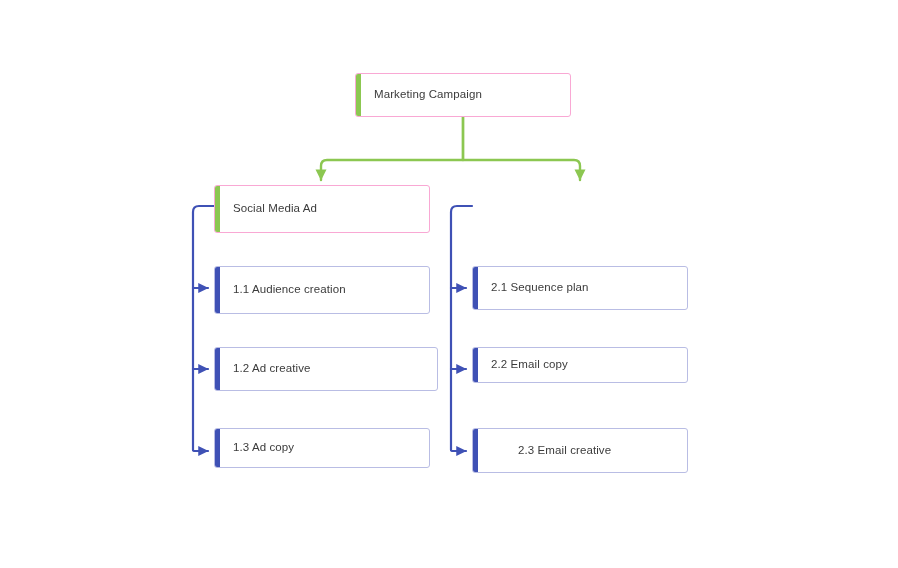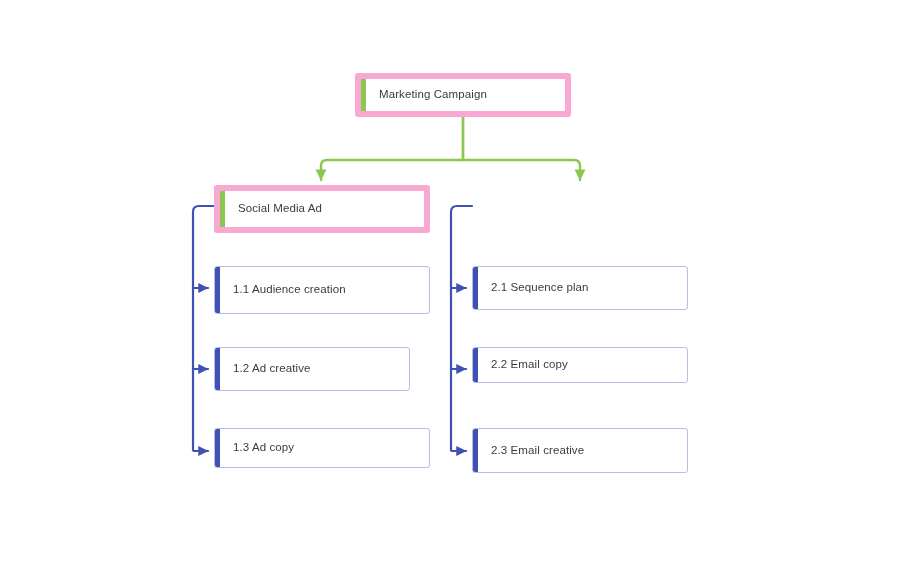--- a/index.html
+++ b/index.html
@@ -57,47 +57,47 @@
     padding-right: 10px;
     font-size: 11.5px;
     line-height: 1.2;
     color: #3b3b3b;
     letter-spacing: 0.1px;
     white-space: nowrap;
   }
 
   
   .node.green {
-    border: 6px solid #f9a8d4;
+    border: 1px solid #f9a8d4;
   }
   .node.green .node-accent {
     background: #8cc751;
   }
 
   
   .node.indigo {
     border: 1px solid #b9bde4;
   }
   .node.indigo .node-accent {
     background: #3f51b5;
   }
 
   
   #node-root      { left: 355px; top: 73px;  width: 216px; height: 44px; }
 
   #node-branch-1  { left: 214px; top: 185px; width: 216px; height: 48px; }
   #node-branch-2  { left: 472px; top: 185px; width: 216px; height: 43px; }
 
   #node-leaf-1-1  { left: 214px; top: 266px; width: 216px; height: 48px; }
-  #node-leaf-1-2  { left: 214px; top: 347px; width: 196px; height: 44px; }
+  #node-leaf-1-2  { left: 214px; top: 347px; width: 224px; height: 44px; }
   #node-leaf-1-3  { left: 214px; top: 428px; width: 216px; height: 40px; }
 
   #node-leaf-2-1  { left: 472px; top: 266px; width: 216px; height: 44px; }
   #node-leaf-2-2  { left: 472px; top: 347px; width: 216px; height: 36px; }
-  #node-leaf-2-3  { left: 472px; top: 428px; width: 216px; height: 45px; }
+  #node-leaf-2-3  { left: 472px; top: 428px; width: 216px; height: 45px; padding-left: 27px; }
 </style>
 </head>
 <body>
 
 <div id="diagram-canvas">
 
   <svg id="connector-layer" viewBox="0 0 898 568" width="898" height="568" xmlns="http://www.w3.org/2000/svg">
     <defs>
       <marker id="arrow-green" viewBox="0 0 10 10" refX="8.5" refY="5" markerWidth="5.2" markerHeight="5.2" orient="auto-start-reverse">
         <path d="M 0 0.6 L 9 5 L 0 9.4 z" fill="#8cc751"></path>

